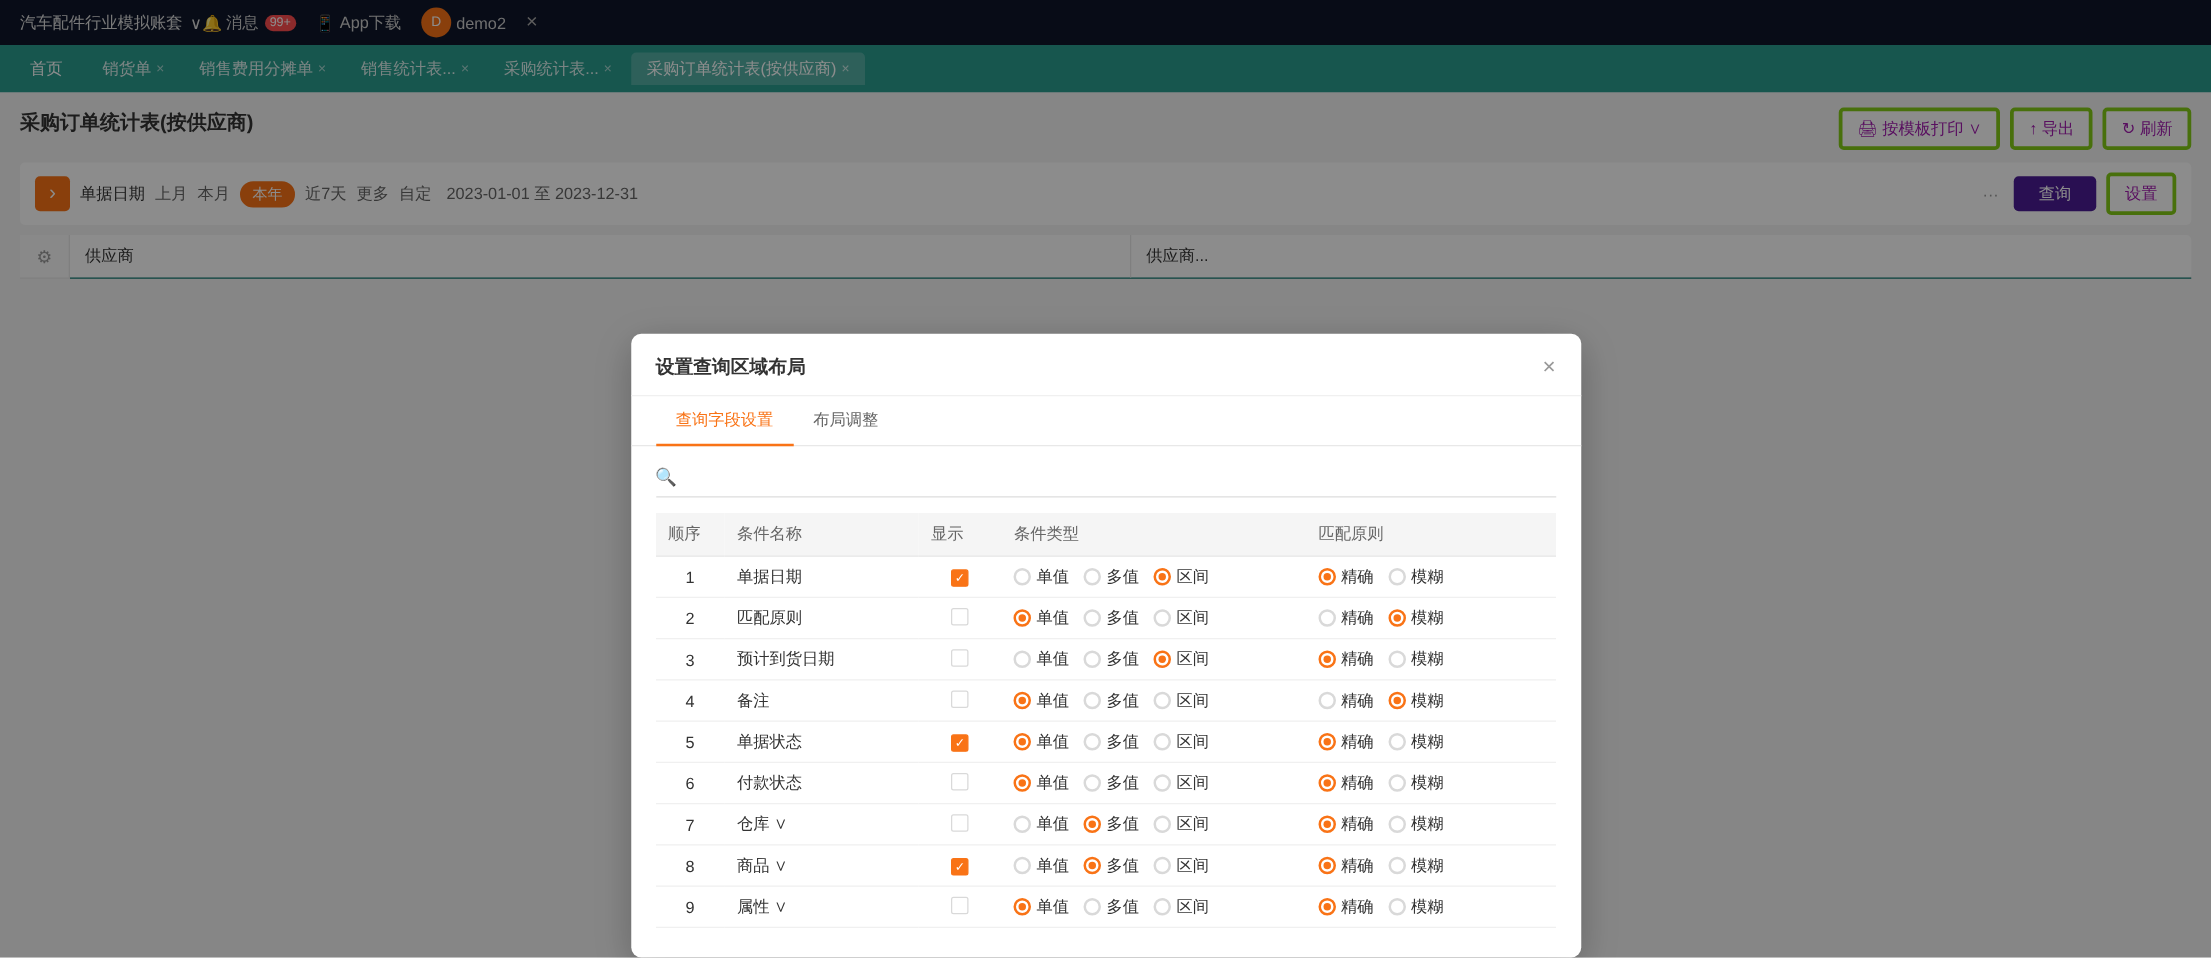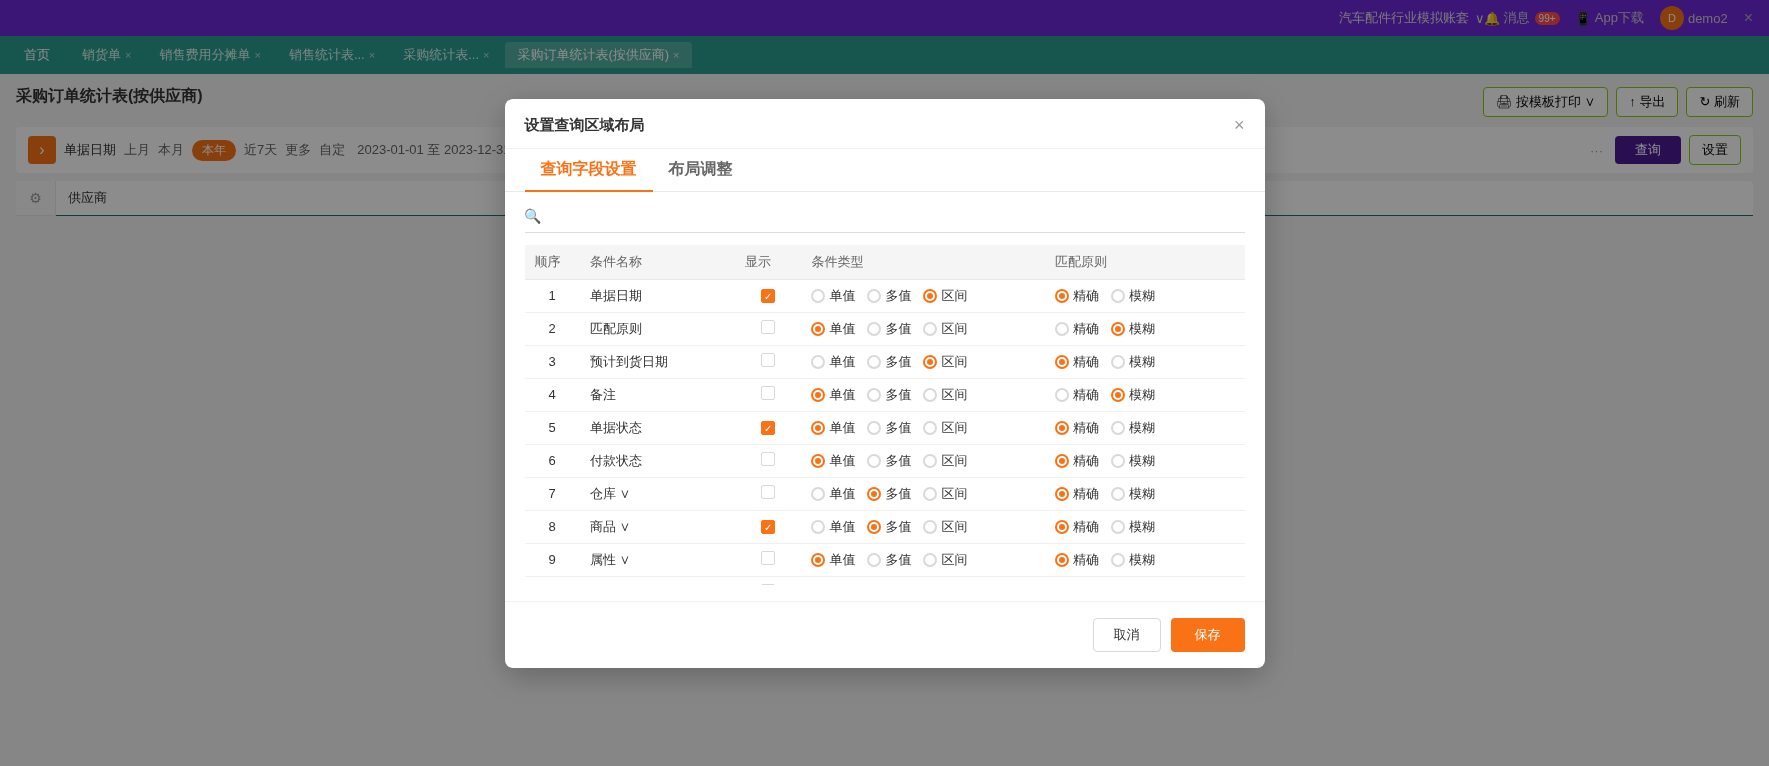--- a/index.html
+++ b/index.html
@@ -1,24 +1,24 @@
 <!DOCTYPE html>
 <html><head>
   <meta charset="utf-8">
   <style>
     * { box-sizing: border-box; margin: 0; padding: 0; }
     body { font-family: 'Microsoft YaHei', Arial, sans-serif; font-size: 13px; background: #f0f2f5; overflow: hidden; }
 
     
     .top-bar {
-      background: #6d28d9;
+      background: #0f172a;
       height: 36px;
       display: flex;
       align-items: center;
-      justify-content: flex-end;
+      justify-content: flex-start;
       padding: 0 16px;
       color: #ccc;
     }
     .top-bar-left { font-size: 13px; color: #ddd; display: flex; align-items: center; gap: 6px; }
     .top-bar-right { display: flex; align-items: center; gap: 16px; font-size: 13px; color: #ccc; }
     .badge { background: #ff4d4f; color: white; border-radius: 10px; font-size: 10px; padding: 1px 4px; margin-left: 2px; }
 
     
     .tab-bar {
       background: #2a9d8f;
@@ -63,22 +63,22 @@
       background: #4c1d95;
       color: white;
       border: none;
       padding: 6px 16px;
       border-radius: 4px;
       cursor: pointer;
       font-size: 13px;
     }
     .btn-white {
       background: white;
-      color: #000000;
-      border: 1px solid #84cc16;
+      color: #a21caf;
+      border: 3px solid #84cc16;
       padding: 5px 12px;
       border-radius: 4px;
       cursor: pointer;
       font-size: 13px;
     }
 
     .filter-bar {
       display: flex;
       align-items: center;
       gap: 8px;
@@ -96,21 +96,21 @@
     }
     .filter-link { color: #666; font-size: 13px; cursor: pointer; }
 
     
     .overlay {
       position: fixed;
       top: 0; left: 0; right: 0; bottom: 0;
       background: rgba(0,0,0,0.45);
       z-index: 100;
       display: flex;
-      align-items: center;
+      align-items: flex-end;
       justify-content: center;
     }
 
     
     .dialog {
       background: white;
       border-radius: 8px;
       width: 760px;
       max-height: 680px;
       box-shadow: 0 8px 32px rgba(0,0,0,0.25);
@@ -129,26 +129,25 @@
     .dialog-close { font-size: 18px; color: #999; cursor: pointer; padding-bottom: 12px; }
 
     .dialog-tabs {
       display: flex;
       padding: 0 20px;
       border-bottom: 1px solid #e8e8e8;
       gap: 0;
     }
     .dialog-tab {
       padding: 10px 16px;
-      font-size: 16px;
+      font-size: 13px;
       color: #666;
       cursor: pointer;
       border-bottom: 2px solid transparent;
       margin-bottom: -1px;
-      font-weight: bold;
     }
     .dialog-tab.active {
       color: #f97316;
       border-bottom: 2px solid #f97316;
     }
 
     .dialog-body {
       padding: 16px 20px;
       flex: 1;
       overflow: hidden;
@@ -808,19 +807,15 @@
           </label>
 
       </div>
     </td>
   </tr>
               </tbody>
           </table>
         </div>
       </div>
 
-      <div class="dialog-footer">
-        <button class="btn-cancel">取消</button>
-        <button class="btn-save">保存</button>
-      </div>
     </div>
   </div>
 </div>
 
 </body></html>

